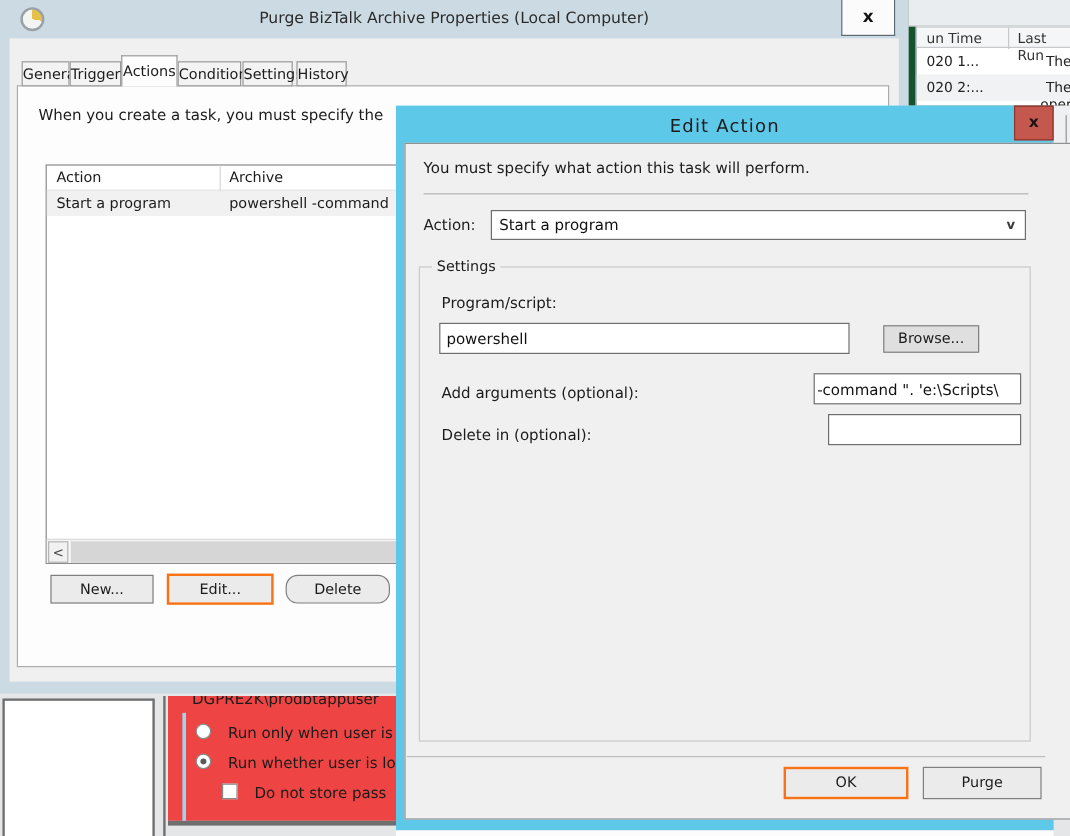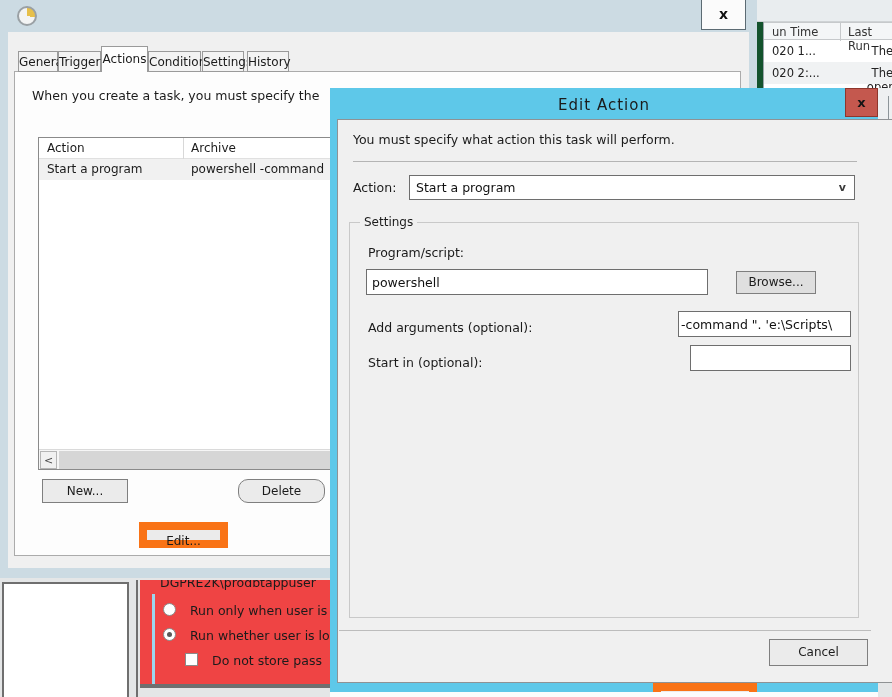--- a/index.html
+++ b/index.html
@@ -30,21 +30,21 @@
   .tabpage{background:#fdfdfd;border:1px solid #ababab;}
   .tab{background:#f3f3f3;border:1px solid #9a9a9a;text-align:center;font-size:12px;line-height:20px;color:#1b1b1b;}
   .tab.active{background:#fdfdfd;border-bottom:none;line-height:25px;z-index:12;}
   .listview{background:#ffffff;border:1px solid #8a8a8a;}
   .lv-header{font-size:12px;color:#1b1b1b;border-bottom:1px solid #e0e0e0;}
   .lv-row{background:#f1f1f1;font-size:12px;color:#1b1b1b;}
   .hscroll-track{background:#f6f6f6;border-top:1px solid #dadada;}
   .hscroll-arrow{background:#f1f1f1;border:1px solid #b5b5b5;text-align:center;font-size:11px;line-height:17px;color:#4a4a4a;}
   .hscroll-thumb{background:#d6d6d6;}
   .btn{background:#ebebeb;border:1px solid #7f7f7f;text-align:center;font-size:12px;color:#1b1b1b;cursor:default;}
-  .btn.focus{border:8px solid #f97316;margin-top:44px;}
+  .btn.focus{border:2px solid #f97316;}
   
   #edit-dialog{background:#5ec8e9;}
   .ea-title{text-align:center;font-size:15px;letter-spacing:1px;color:#1b1b1b;}
   .ea-close{background:#c4584e;border:1px solid #8e362c;text-align:center;font-weight:bold;font-size:13px;line-height:27px;color:#151515;cursor:default;}
   .ea-body{background:#f0f0f0;border:1px solid #8f9294;}
   .sep{background:#b4b4b4;height:1px;}
   .combo{background:#fff;border:1px solid #6e6e6e;font-size:12.5px;line-height:23px;padding-left:6px;color:#111;}
   .combo .chev{position:absolute;right:8px;top:0;font-size:11px;font-weight:bold;color:#3a3a3a;line-height:23px;}
   .groupbox{border:1px solid #c9c9c9;}
   .group-label{background:#f0f0f0;padding:0 4px;font-size:12px;color:#1b1b1b;}
@@ -103,20 +103,21 @@
       <span class="abs lbl" style="left:50px;top:48px;">Run whether user is lo</span>
 
       <div class="abs checkbox" style="left:45px;top:73px;"></div>
       <span class="abs lbl" style="left:72px;top:73px;">Do not store pass</span>
     </div>
   </div>
 
   <div id="props-window" class="abs" style="left:0;top:0;width:757px;height:578px;z-index:10;">
 
     <div class="abs clock" style="left:17px;top:6px;"></div>
+    <div class="abs win-title" style="left:0;top:8px;width:757px;">Purge BizTalk Archive Properties (Local Computer)</div>
     <div class="abs win-close" style="left:701px;top:0;width:45px;height:30px;">x</div>
 
     <div class="abs client" style="left:8px;top:32px;width:741px;height:536px;">
 
       <div class="abs tabpage" style="left:6px;top:39px;width:727px;height:485px;z-index:11;"></div>
 
       <div class="abs tab" style="left:10px;top:19px;width:40px;height:21px;z-index:11;">General</div>
       <div class="abs tab" style="left:50px;top:19px;width:43px;height:21px;z-index:11;">Triggers</div>
       <div class="abs tab active" style="left:93px;top:14px;width:47px;height:26px;">Actions</div>
       <div class="abs tab" style="left:140px;top:19px;width:53px;height:21px;z-index:11;">Conditions</div>
@@ -165,25 +166,25 @@
       <div class="abs groupbox" style="left:11px;top:102px;width:510px;height:396px;">
         <span class="group-label abs" style="left:10px;top:-8px;">Settings</span>
 
         <div class="abs lbl" style="left:18px;top:22px;">Program/script:</div>
         <input class="abs txtin" style="left: 16px; top: 46px; width: 342px; height: 26px;" value="powershell">
         <div class="abs btn" style="left:386px;top:48px;width:80px;height:23px;line-height:21px;background:#dfdfdf;">Browse...</div>
 
         <div class="abs lbl" style="left:18px;top:97px;">Add arguments (optional):</div>
         <input class="abs txtin" style="left: 328px; top: 88px; width: 173px; height: 26px; padding: 0px 2px;" value="-command &quot;. 'e:\Scripts\">
 
-        <div class="abs lbl" style="left:18px;top:132px;">Start in (optional):</div>
+        <div class="abs lbl" style="left:18px;top:132px;">Delete in (optional):</div>
         <input class="abs txtin" style="left: 340px; top: 122px; width: 161px; height: 26px;" value="">
       </div>
 
       <div class="abs sep" style="left:1px;top:510px;width:532px;background:#bcbcbc;"></div>
       <div class="abs btn focus" style="left:315px;top:519px;width:104px;height:27px;line-height:23px;">OK</div>
-      <div class="abs btn" style="left:431px;top:519px;width:99px;height:27px;line-height:25px;">Cancel</div>
+      <div class="abs btn" style="left:431px;top:519px;width:99px;height:27px;line-height:25px;">Purge</div>
     </div>
   </div>
 
   <div class="abs" style="left:330px;top:692px;width:548px;height:5px;background:#fcfcfc;z-index:21;"></div>
 
 </div>
 
 </body></html>

